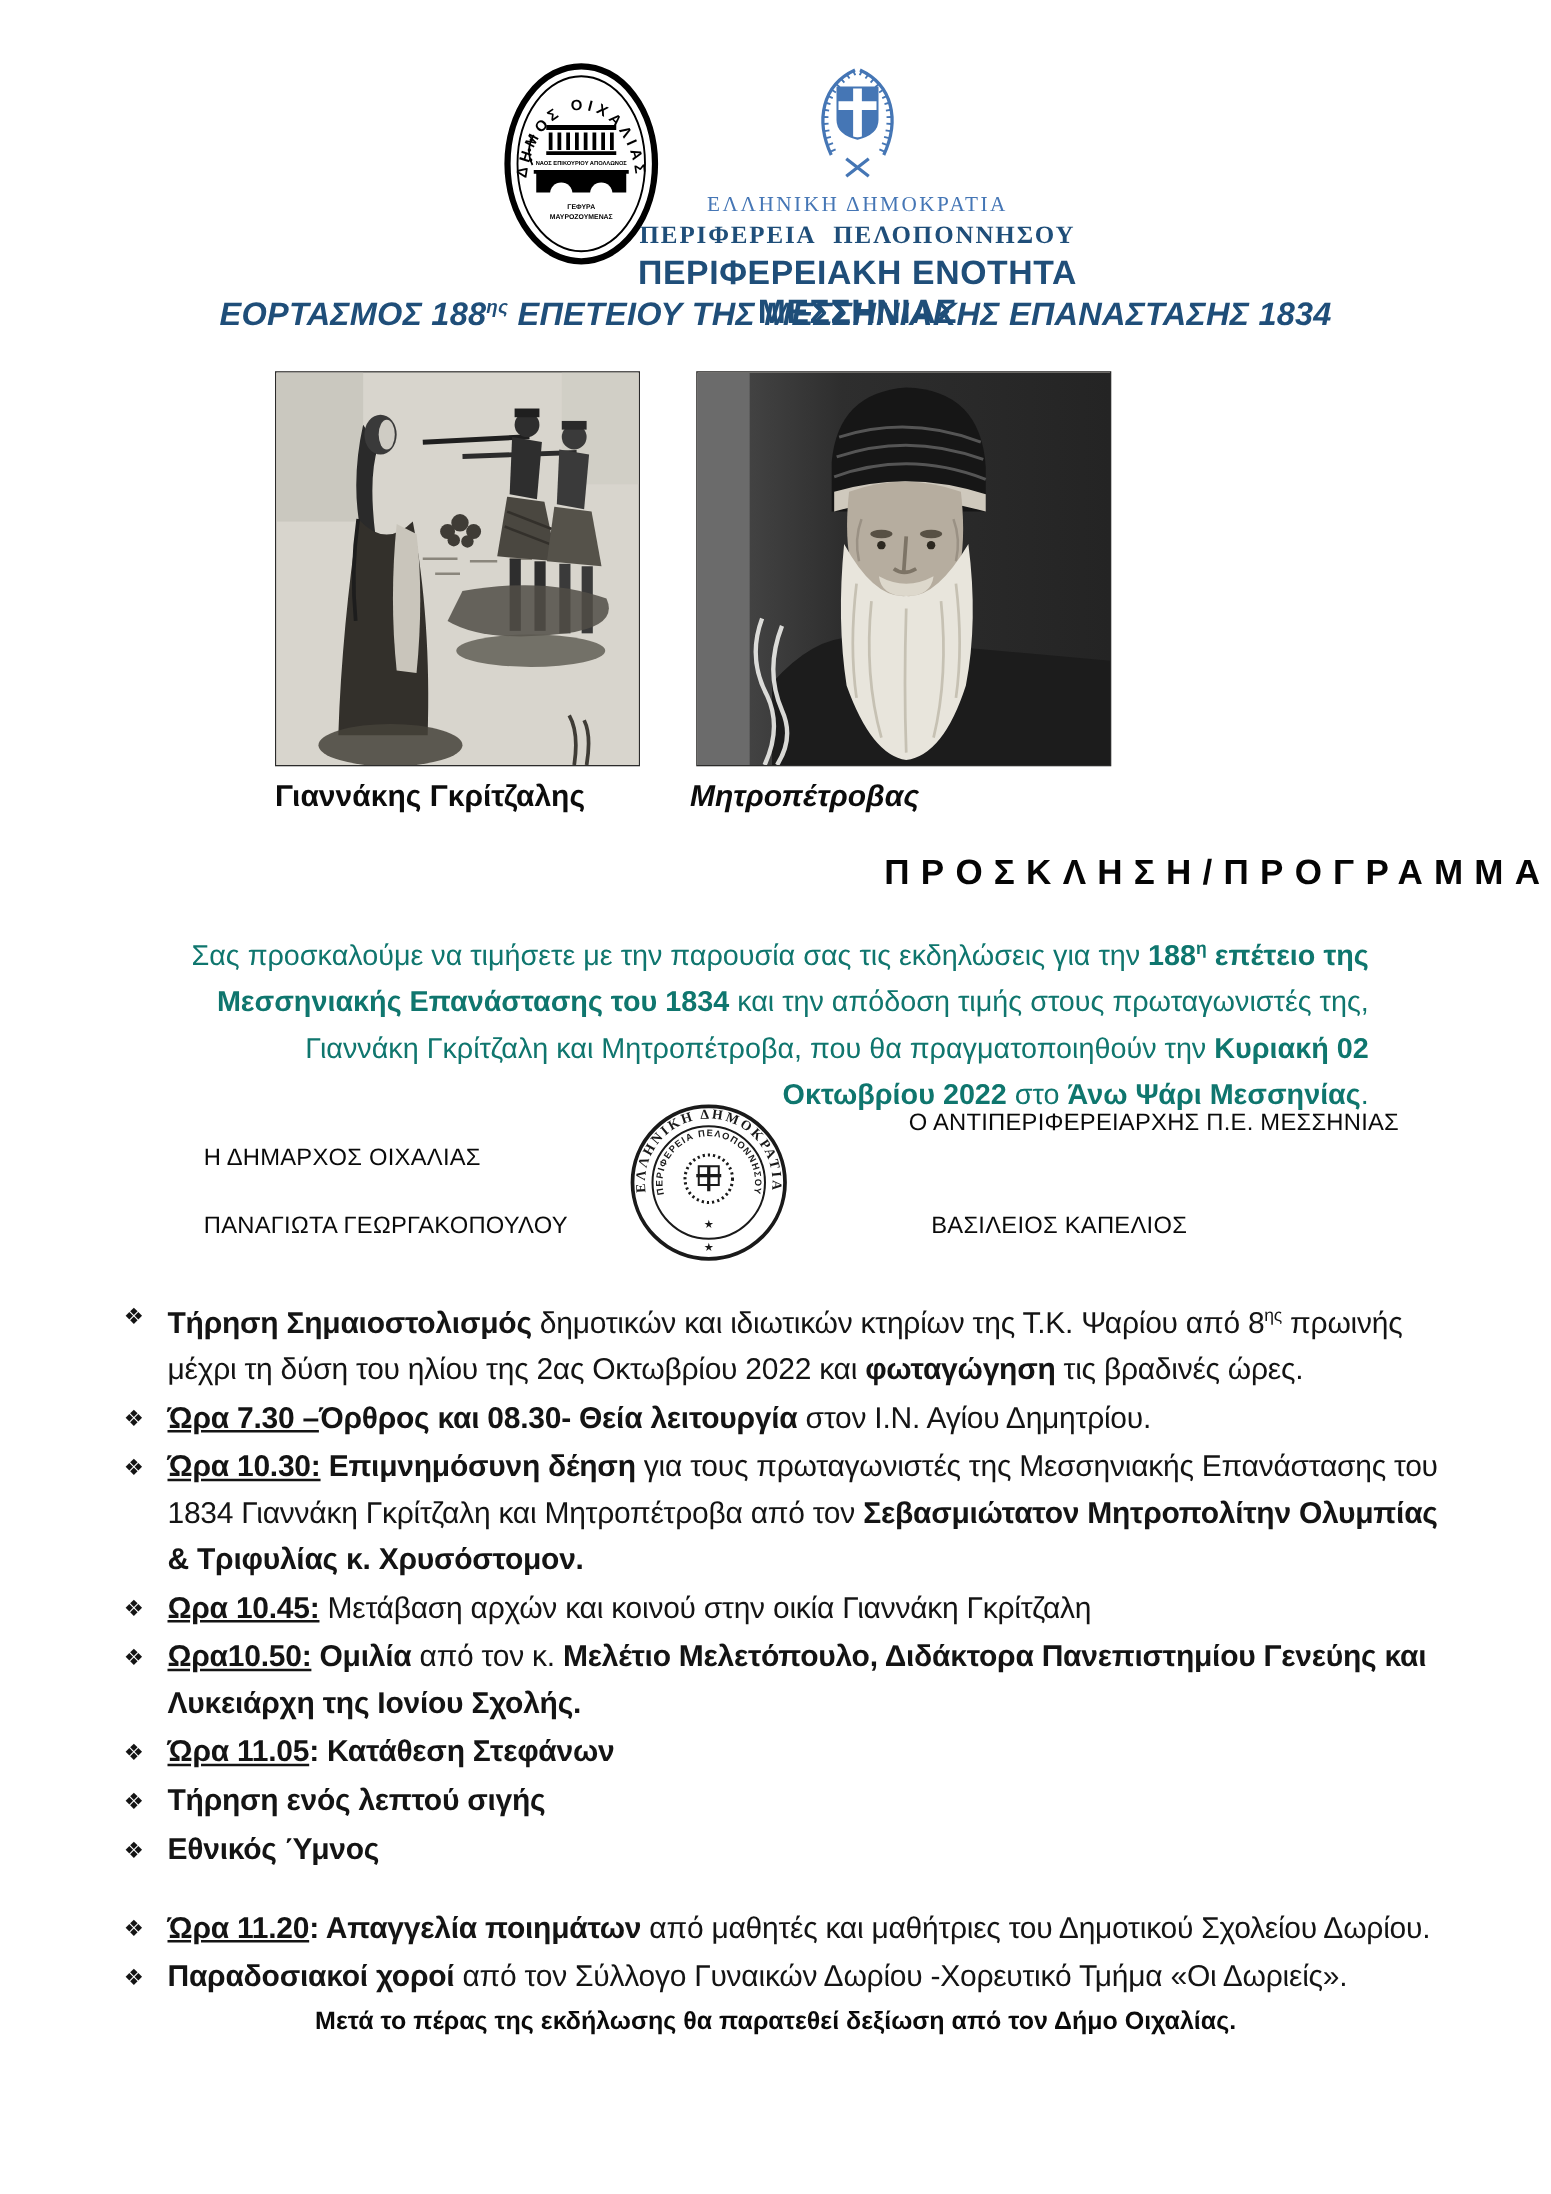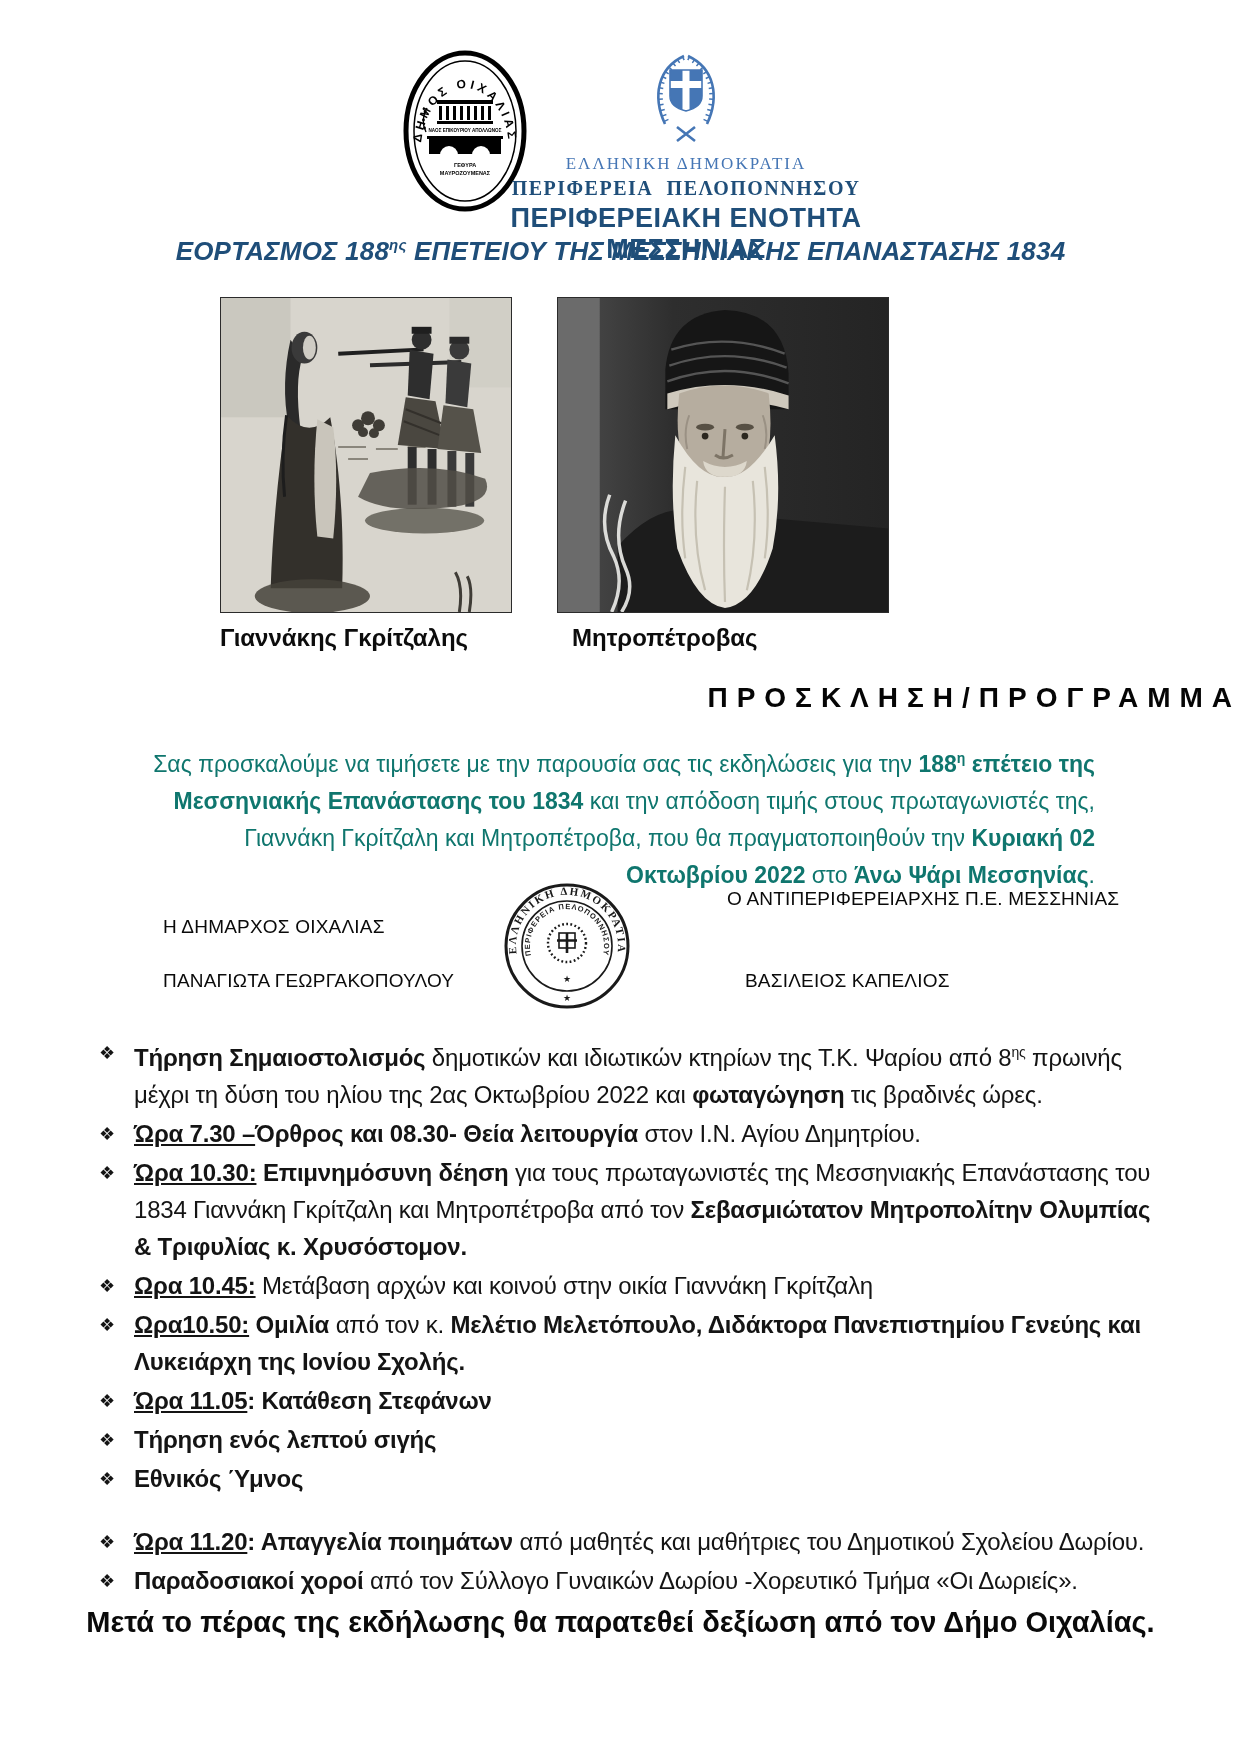--- a/index.html
+++ b/index.html
@@ -18,21 +18,21 @@
              font-weight:bold;font-size:26px;color:#1F4E79;letter-spacing:.2px;font-style:italic;}
   .doc-title sup{font-size:15px;}
 
   
   .photo{position:absolute;top:297px;height:316px;border:1px solid #2b2b2b;box-sizing:border-box;background:#d8d5cd;}
   .photo svg{display:block;width:100%;height:100%;}
   .photo-left{left:220px;width:292px;}
   .photo-right{left:557px;width:332px;}
   .caption{position:absolute;top:624px;text-align:left;font-weight:bold;font-size:24px;color:#0c0c0c;}
   .caption-left{left:220px;width:292px;}
-  .caption-right{left:572px;width:332px;}
+  .caption-right{left:552px;width:332px;font-style:italic;}
 
   
   .program-heading{position:absolute;top:682px;left:0;width:100%;text-align:right;
                    font-weight:bold;font-size:28px;letter-spacing:9px;color:#050505;}
   .invitation{position:absolute;top:740px;left:145px;width:950px;text-align:right;
               font-size:23px;line-height:37px;color:#0f766e;}
   .invitation sup{font-size:14px;}
   .b{font-weight:bold;}
   .u{text-decoration:underline;}
 
@@ -46,21 +46,21 @@
 
   
   .program-list{position:absolute;left:98px;top:1034px;width:1058px;list-style:none;margin:0;padding:0;}
   .program-list li{position:relative;padding-left:36px;font-size:24px;line-height:37px;
                    color:#141414;margin:0 0 2px 0;letter-spacing:-.2px;}
   .program-list li .mk{position:absolute;left:1px;top:1px;font-size:18px;color:#141414;}
   .program-list li.gap{margin-top:26px;}
   .program-list sup{font-size:14px;}
 
   .closing{position:absolute;top:1606px;left:0;width:100%;text-align:center;
-           font-weight:bold;font-size:29px;color:#0a0a0a;}
+           font-weight:bold;font-size:20px;color:#0a0a0a;}
 </style>
 </head>
 <body>
 
 <div id="page">
 
   <svg class="muni-seal" viewBox="0 0 124 162">
     <ellipse cx="62" cy="81" rx="59" ry="78" fill="#ffffff" stroke="#000" stroke-width="5"></ellipse>
     <ellipse cx="62" cy="81" rx="51" ry="70" fill="none" stroke="#000" stroke-width="1.5"></ellipse>
     <defs>

